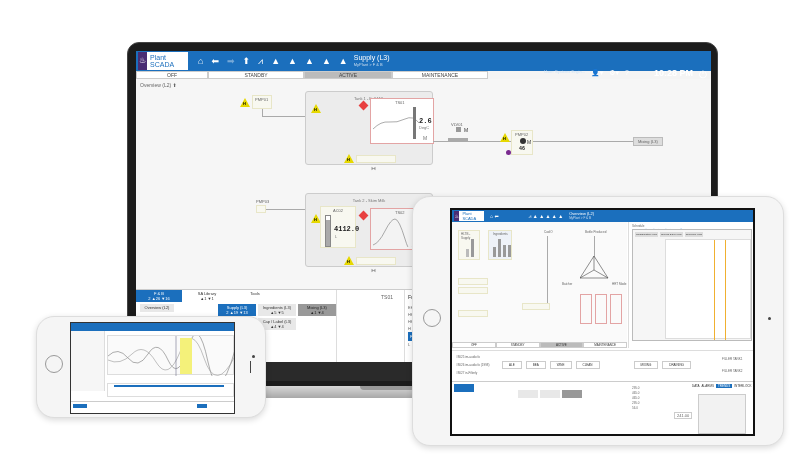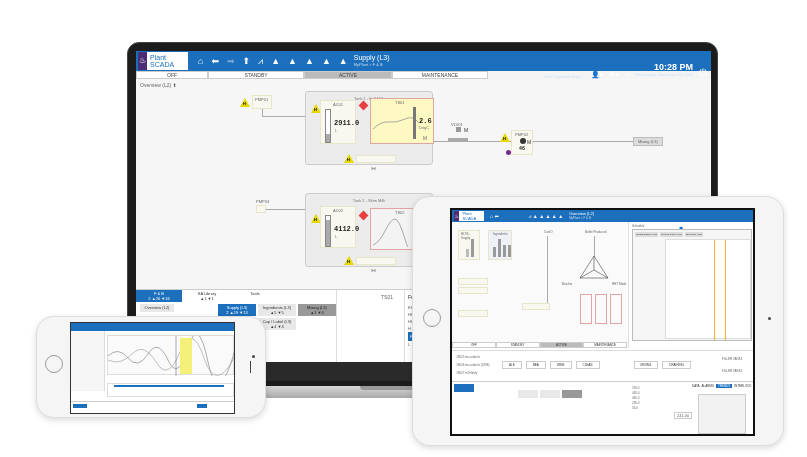--- a/index.html
+++ b/index.html
@@ -8,34 +8,34 @@
 .lscreen{position:absolute;left:8px;top:8px;width:575px;height:330px;background:#f4f4f4;overflow:hidden}
 .lbase{position:absolute;left:60px;top:386px;width:690px;height:12px;background:linear-gradient(#d8d8d8,#a8a8a8);border-radius:0 0 50px 50px}
 .lbase-notch{position:absolute;left:360px;top:386px;width:80px;height:4px;background:#999;border-radius:0 0 6px 6px}
 .topbar{position:absolute;left:0;top:0;width:100%;height:20px;background:#1b6fbd;color:#fff;display:flex;align-items:center}
 .logo{display:flex;align-items:center;background:#fff;height:18px;margin-left:2px;width:50px}
 .logo .mark{width:10px;height:18px;background:#4a2d73;color:#fff;font-size:8px;text-align:center;line-height:18px}
 .logo .txt{color:#1b6fbd;font-size:7px;padding-left:3px}
 .icons{display:flex;gap:8px;font-size:9px;margin-left:10px}
 .tl{margin-left:6px;font-size:7px;line-height:7px}
 .tl .sub{font-size:4px;color:#cde}
-.tr{position:absolute;right:4px;top:12px;display:flex;align-items:flex-end;gap:6px;font-size:7px}
+.tr{position:absolute;right:4px;top:18px;display:flex;align-items:flex-start;gap:6px;font-size:7px}
 .tr .user{font-size:4px;color:#cfe2f5}
 .tr .time{text-align:right;line-height:8px}
 .tr .time .t{font-size:9px;font-weight:bold}
 .tr .time .d{font-size:4px;color:#cfe2f5}
 .modebar{position:absolute;left:0;top:20px;width:100%;height:8px;display:flex;font-size:5px}
 .modebar div{flex:0 0 72px;text-align:center;border:1px solid #ccc;background:#fff;line-height:6px;color:#444}
 .modebar div.active{background:#bbb}
 .canvas{position:absolute;left:0;top:28px;width:100%;height:210px;background:#f6f6f6}
 .crumb{position:absolute;left:4px;top:3px;font-size:5px;color:#666}
 .tank{position:absolute;background:#ececec;border:1px solid #ccc;border-radius:3px}
 .tank .title{font-size:4px;text-align:center;color:#777;margin-top:4px}
 .box{position:absolute;border:1px solid #e8e6c8;background:#f8f8f0}
-.trend{position:absolute;border:1px solid #e3a4a4;background:#fef9c3}
+.trend{position:absolute;border:1px solid #e3a4a4;background:#ffffff}
 .val{position:absolute;font-family:"Liberation Mono",monospace;font-size:7px;font-weight:bold;color:#222}
 .unit{position:absolute;font-size:4px;color:#777}
 .lbl{position:absolute;font-size:4px;color:#666}
 .warn{position:absolute;width:0;height:0;border-left:5px solid transparent;border-right:5px solid transparent;border-bottom:9px solid #e6d800}
 .warn span{position:absolute;left:-2px;top:3px;font-size:4px;color:#000;font-weight:bold}
 .diamond{position:absolute;width:7px;height:7px;background:#e84040;transform:rotate(45deg)}
 .pipe{position:absolute;background:#aaa}
 .arrowtag{position:absolute;background:#ddd;border:1px solid #bbb;font-size:4px;color:#666;padding:1px 4px}
 .panel{position:absolute;left:0;top:238px;width:100%;height:92px;background:#fff;border-top:1px solid #ccc}
 .cell{position:absolute;font-size:4px;text-align:center;padding:1px;background:#e8e8e8;color:#333}
@@ -106,28 +106,20 @@
         <div class="lbl" style="left:2px;top:1px">PMP01</div>
       </div>
       <div class="pipe" style="left:126px;top:30px;width:1px;height:8px"></div>
       <div class="pipe" style="left:126px;top:37px;width:44px;height:1px"></div>
 
       <div class="tank" style="left:169px;top:12px;width:128px;height:74px">
         <div class="title">Tank 1 - Full Milk</div>
         <div class="warn" style="left:5px;top:12px">
             <span>H</span>
           </div>
-        <div class="box" style="left:14px;top:8px;width:36px;height:44px">
-          <div class="lbl" style="left:12px;top:1px">AC01</div>
-          <div style="position:absolute;left:4px;top:8px;width:6px;height:34px;border:1px solid #888;background:#fff">
-              <div style="position:absolute;bottom:0;width:100%;height:8px;background:#aaa"></div>
-            </div>
-          <div class="val" style="left:13px;top:18px">2911.0</div>
-          <div class="unit" style="left:14px;top:27px">L</div>
-        </div>
         <div class="diamond" style="left:54px;top:10px"></div>
         <div class="trend" style="left:64px;top:6px;width:64px;height:46px">
           <div class="lbl" style="left:24px;top:1px">TS01</div>
           <svg width="46" height="30" style="position:absolute;left:2px;top:10px">
               <path d="M0,20 Q8,12 16,13 T32,10 T46,14" stroke="#888" fill="none" stroke-width=".7"></path>
             </svg>
           <div style="position:absolute;left:42px;top:8px;width:3px;height:32px;background:#777"></div>
           <div class="val" style="left:48px;top:18px">2.6</div>
           <div class="unit" style="left:48px;top:26px">DegC</div>
           <div class="unit" style="left:52px;top:36px;font-size:5px">M</div>

